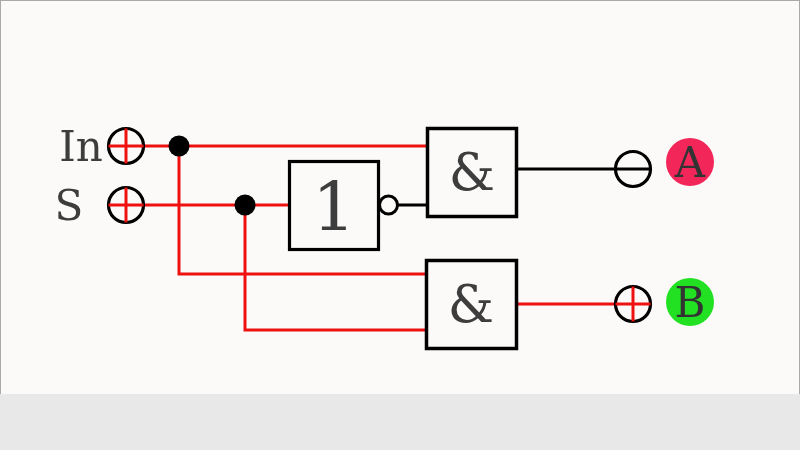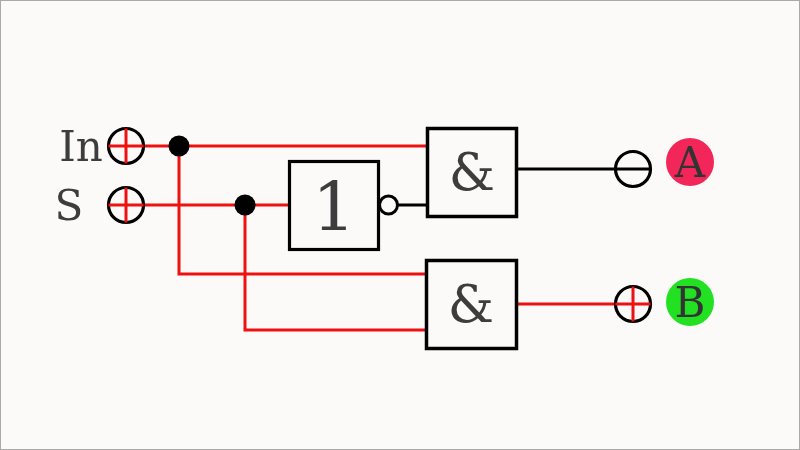--- a/index.html
+++ b/index.html
@@ -1,17 +1,17 @@
 <!DOCTYPE html>
 <html><head>
 <meta charset="utf-8">
 <style>
   html,body{margin:0;padding:0;background:#e8e8e8;}
   .stage{
-    width:800px;height:450px;
+    width:800px;height:394px;
     box-sizing:border-box;
     position:relative;
     border:1px solid #a9a9a9;
     background:#fbfaf8;
     font-family:"DejaVu Serif","Liberation Serif",serif;
   }
   svg{display:block;}
   text{
     font-family:"DejaVu Serif","Liberation Serif",serif;
     user-select:none;

